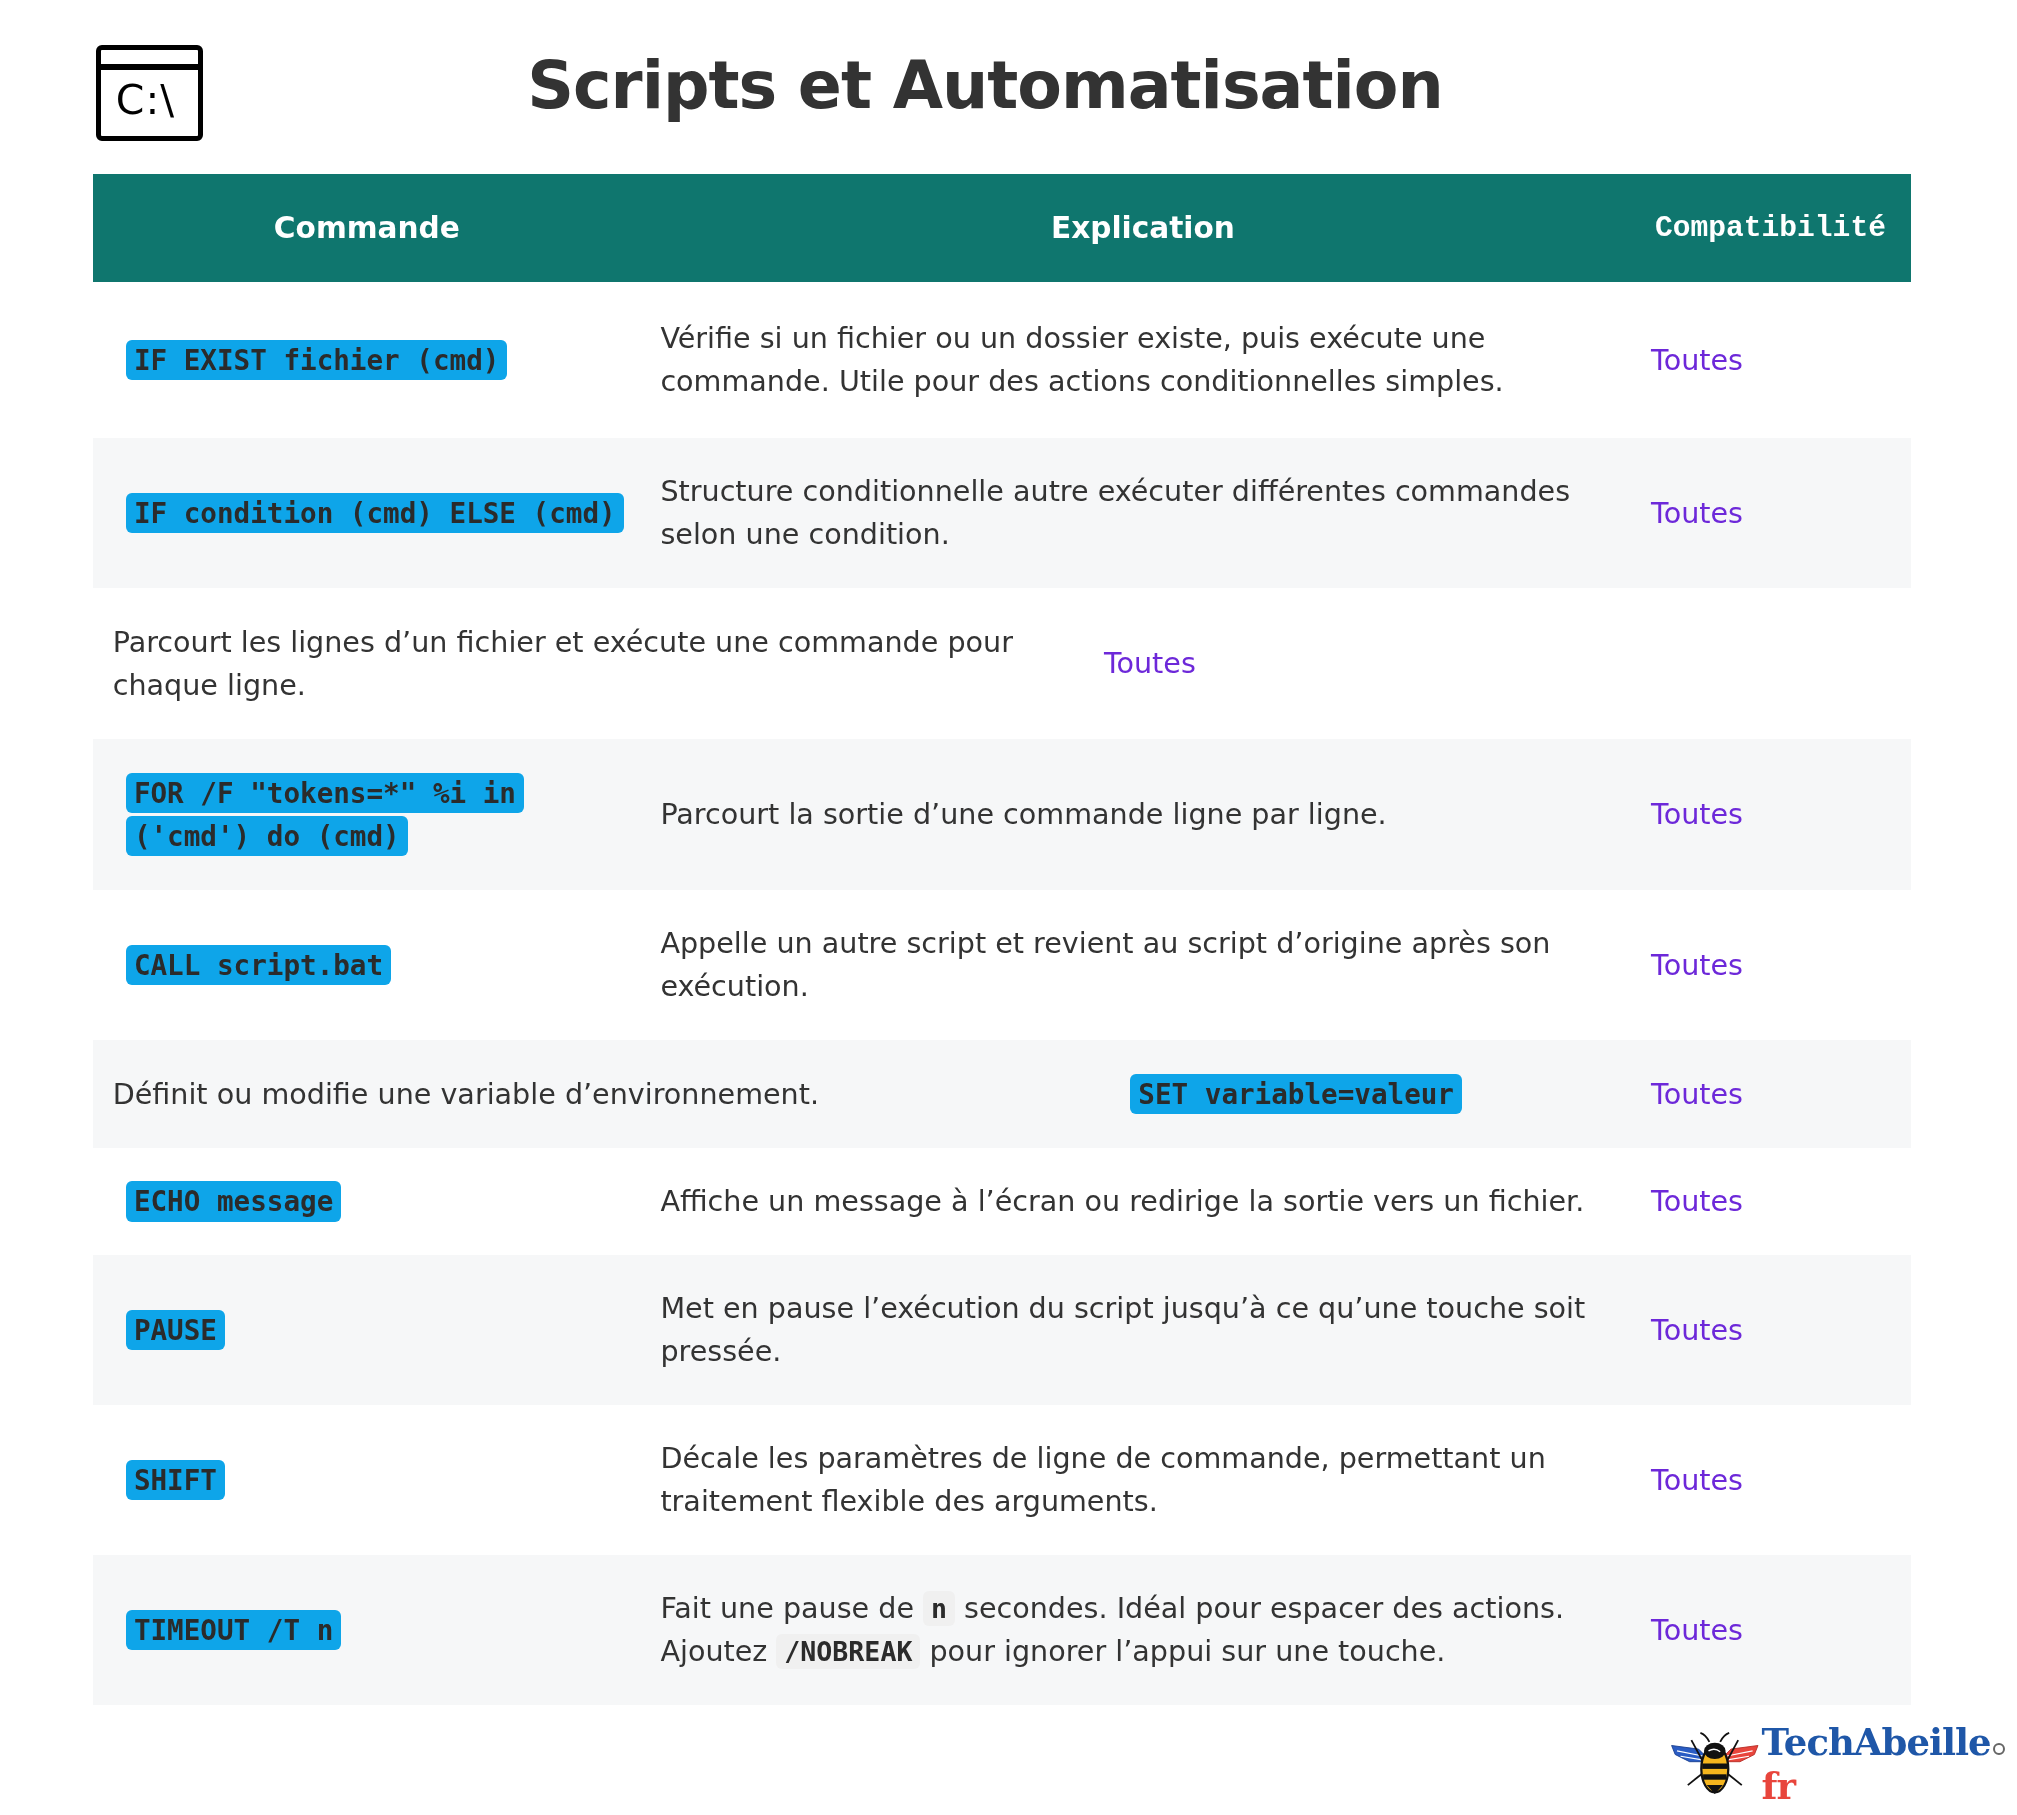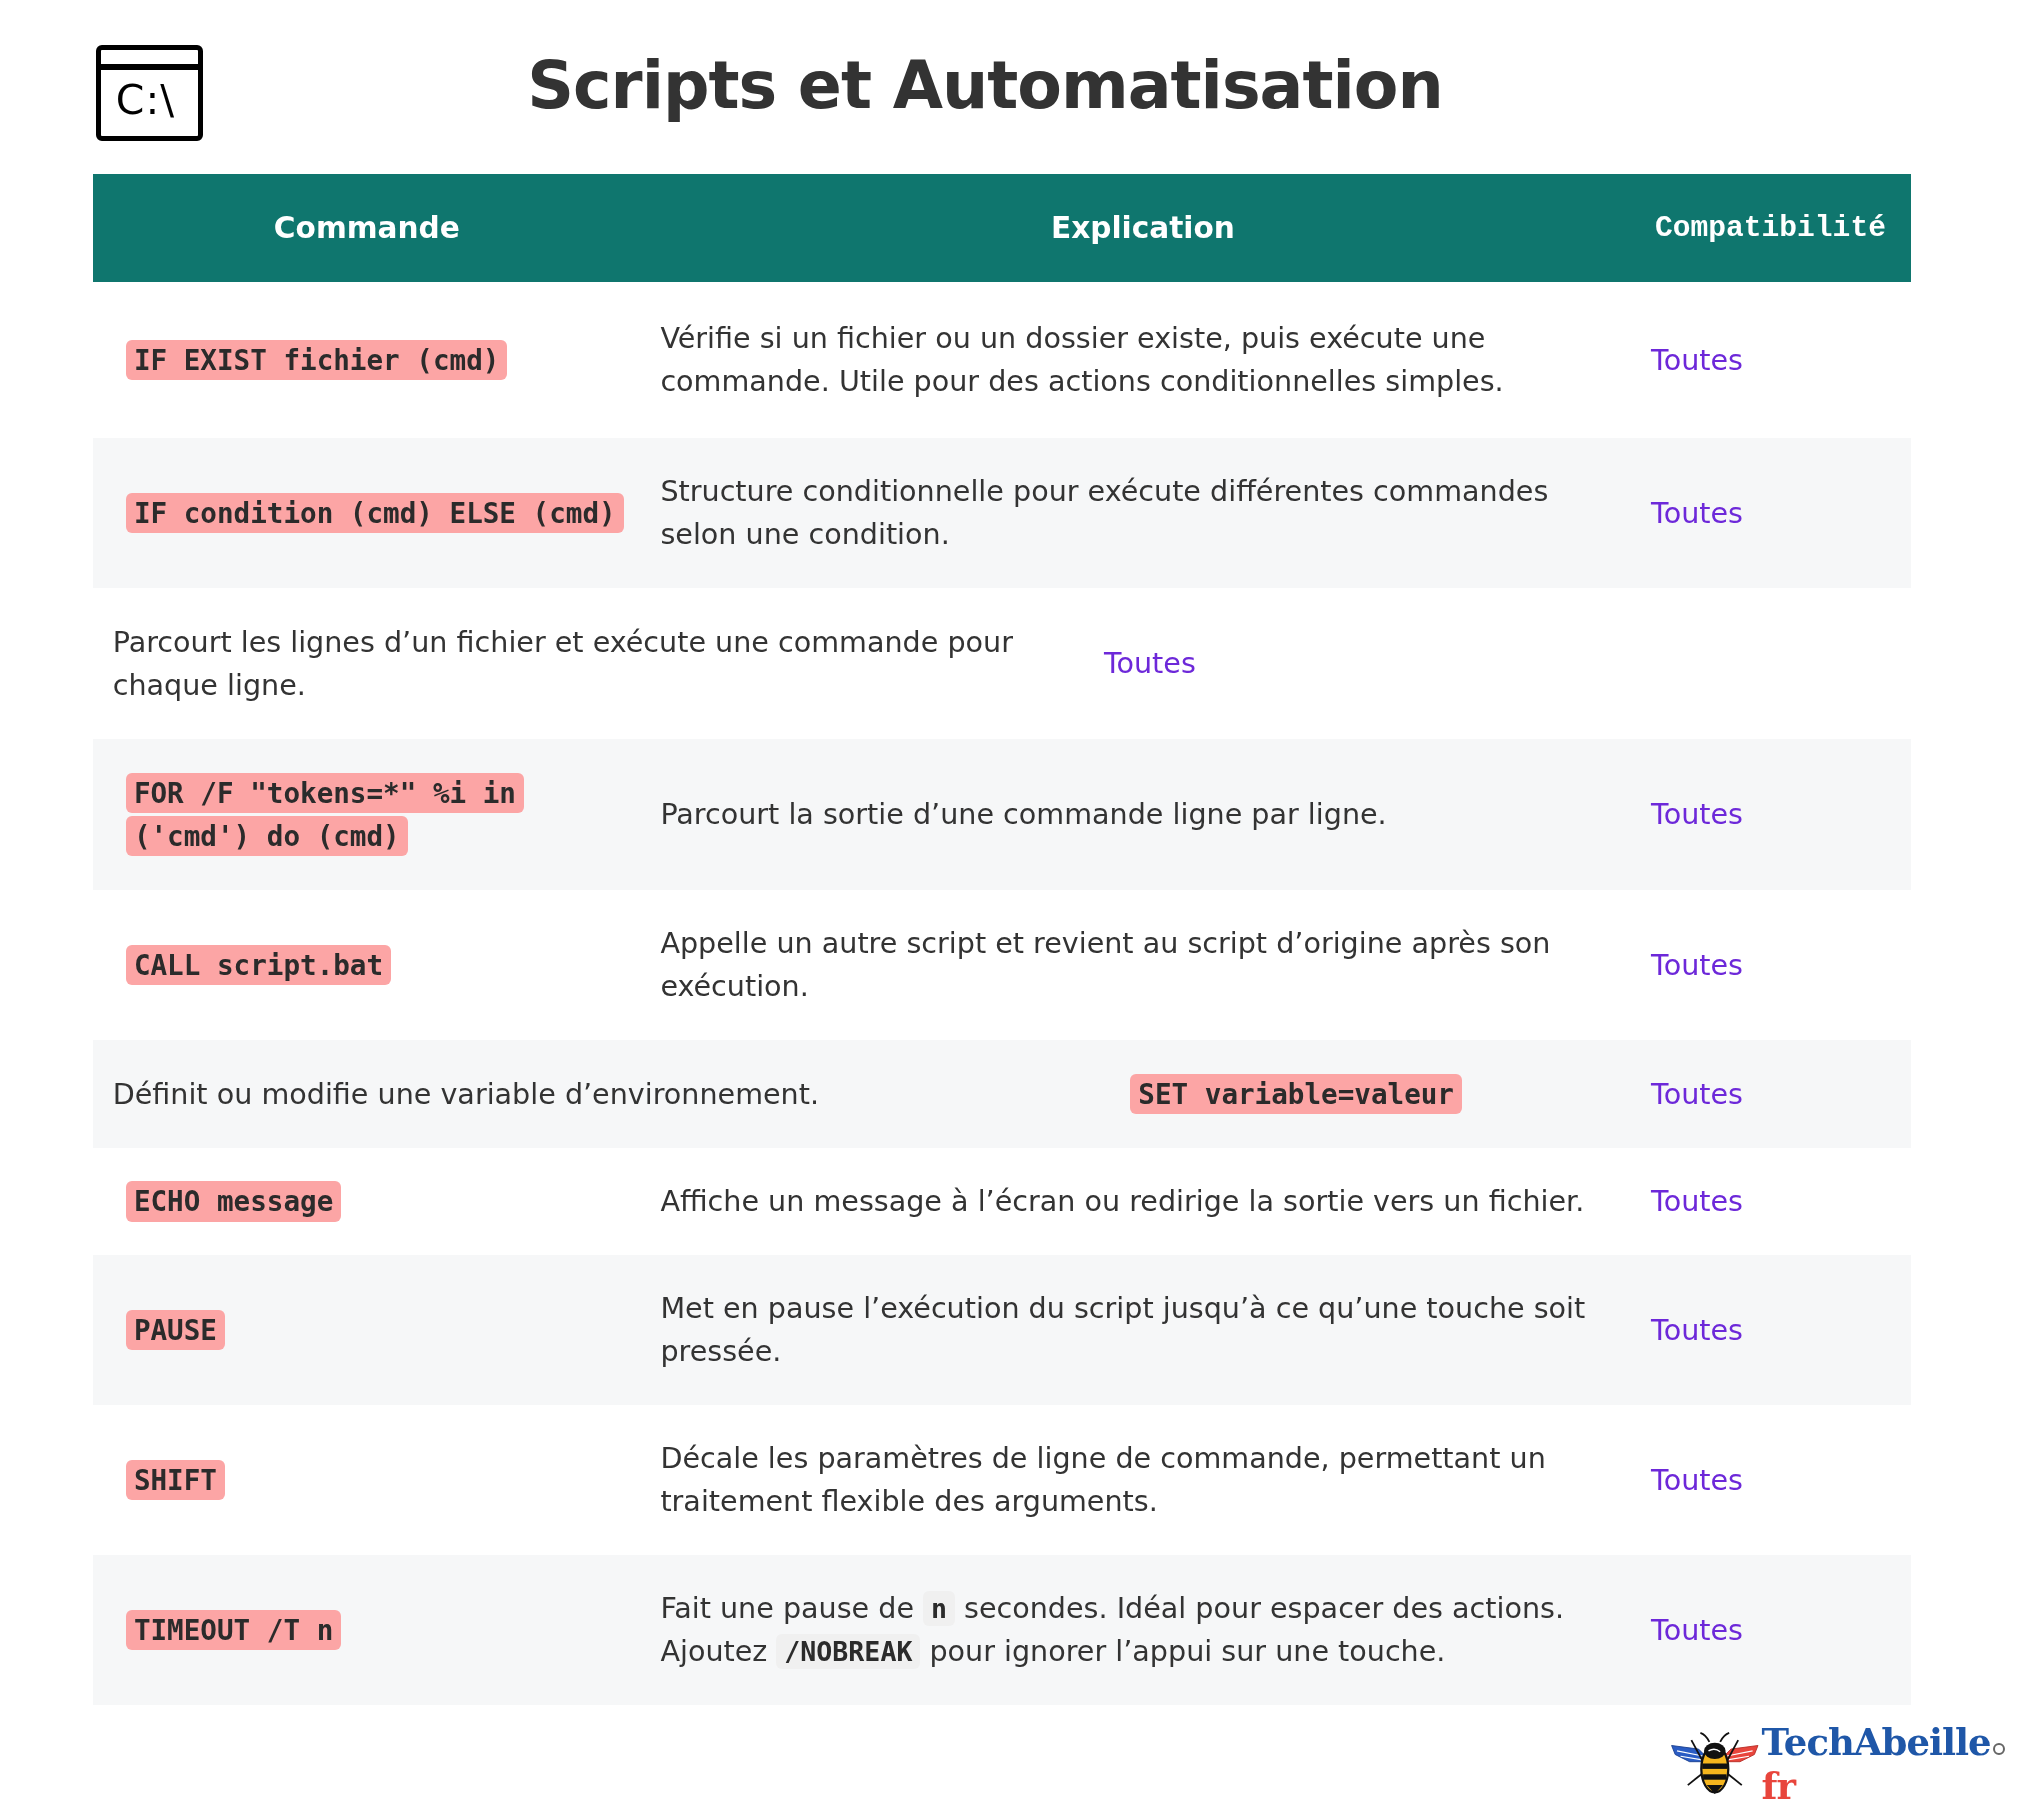--- a/index.html
+++ b/index.html
@@ -26,21 +26,21 @@
   .th.c3 { justify-content: flex-start; padding-left: 9.9px; box-sizing: border-box; font-family: Liberation Mono, monospace; }
 
   .row { display: flex; align-items: center; }
   .row.alt { background: #f6f7f8; }
   .td { box-sizing: border-box; font-size: 28.6px; line-height: 43px; }
   .td.c1 { padding-left: 33px; padding-right: 9.9px; }
   .td.c2 { padding-left: 19.7px; padding-right: 29.6px; color: #333333; }
   .td.c3 { padding-left: 5.9px; color: #6d28d9; }
 
   .code { font-family: "DejaVu Sans Mono", "Liberation Mono", monospace; font-weight: bold; font-size: 27.6px;
-          background: #fca5a5; color: #2b2b2b; padding: 3.9px 7.9px; border-radius: 5.9px; line-height: 43px;
+          background: #0ea5e9; color: #2b2b2b; padding: 3.9px 7.9px; border-radius: 5.9px; line-height: 43px;
           -webkit-box-decoration-break: clone; box-decoration-break: clone; }
   .inline-code { font-family: "DejaVu Sans Mono", "Liberation Mono", monospace; font-weight: bold; font-size: 26.6px;
                  background: #f0f0f0; padding: 2px 7.9px; border-radius: 5.9px; color: #2b2b2b; }
 
   .logo { position: absolute; left: 1668px; top: 1726px; height: 75px; display: flex; align-items: center; }
   .logo .bee { width: 102px; height: 75px; }
   .logo .brand { font-family: "DejaVu Serif", "Liberation Serif", serif; font-weight: bold; font-size: 37px;
                  color: #1f57a8; margin-left: 0px; letter-spacing: -1px; }
   .logo .dot { display: inline-block; width: 7.9px; height: 7.9px; border: 2px solid #666; border-radius: 50%;
                margin: 0 2px; vertical-align: baseline; }
@@ -63,21 +63,21 @@
   </div>
 
   <div class="row" style="height:156px">
     <div class="td c1"><span class="code">IF EXIST fichier (cmd)</span></div>
     <div class="td c2">Vérifie si un fichier ou un dossier existe, puis exécute une commande. Utile pour des actions conditionnelles simples.</div>
     <div class="td c3">Toutes</div>
   </div>
 
   <div class="row alt" style="height:150px">
     <div class="td c1"><span class="code">IF condition (cmd) ELSE (cmd)</span></div>
-    <div class="td c2">Structure conditionnelle pour exécute différentes commandes selon une condition.</div>
+    <div class="td c2">Structure conditionnelle autre exécuter différentes commandes selon une condition.</div>
     <div class="td c3">Toutes</div>
   </div>
 
   <div class="row" style="height:151px">
     <div class="td c2">Parcourt les lignes d’un fichier et exécute une commande pour chaque ligne.</div>
     <div class="td c3">Toutes</div>
   </div>
 
   <div class="row alt" style="height:151px">
     <div class="td c1"><span class="code">FOR /F "tokens=*" %i in ('cmd') do (cmd)</span></div>

